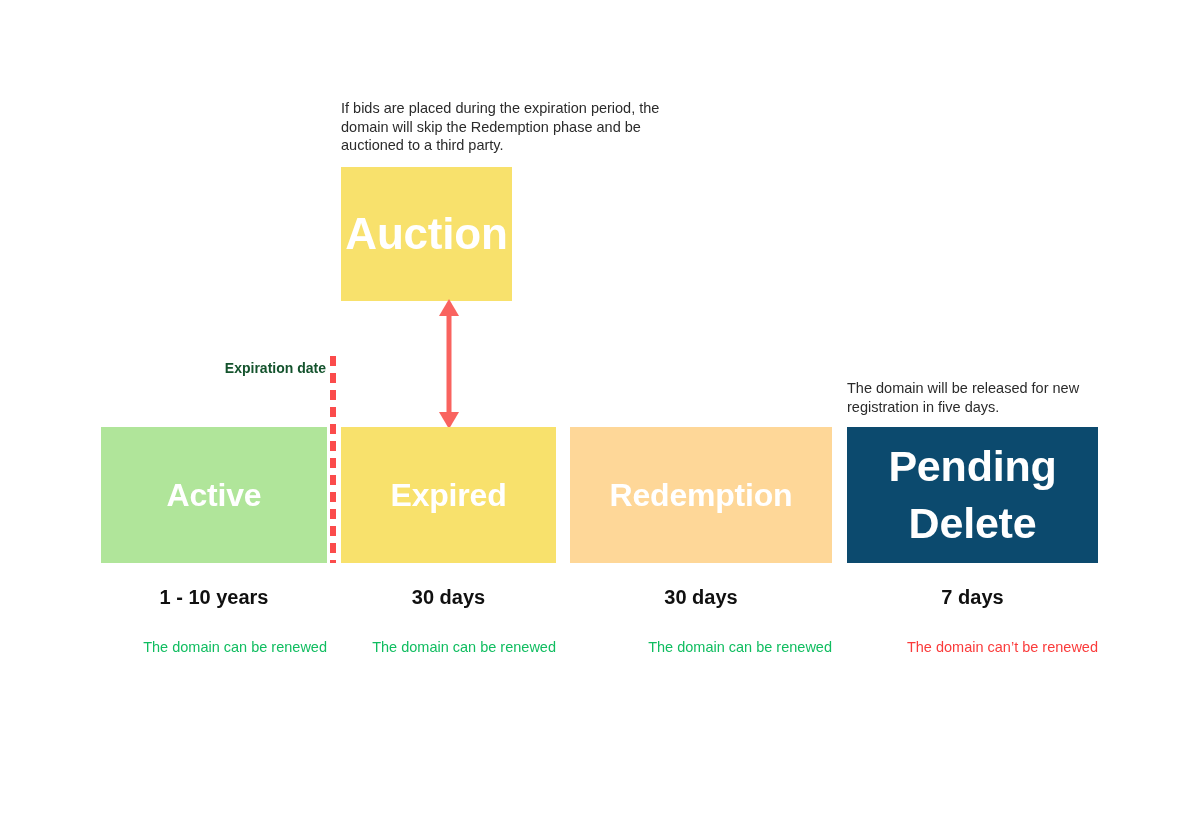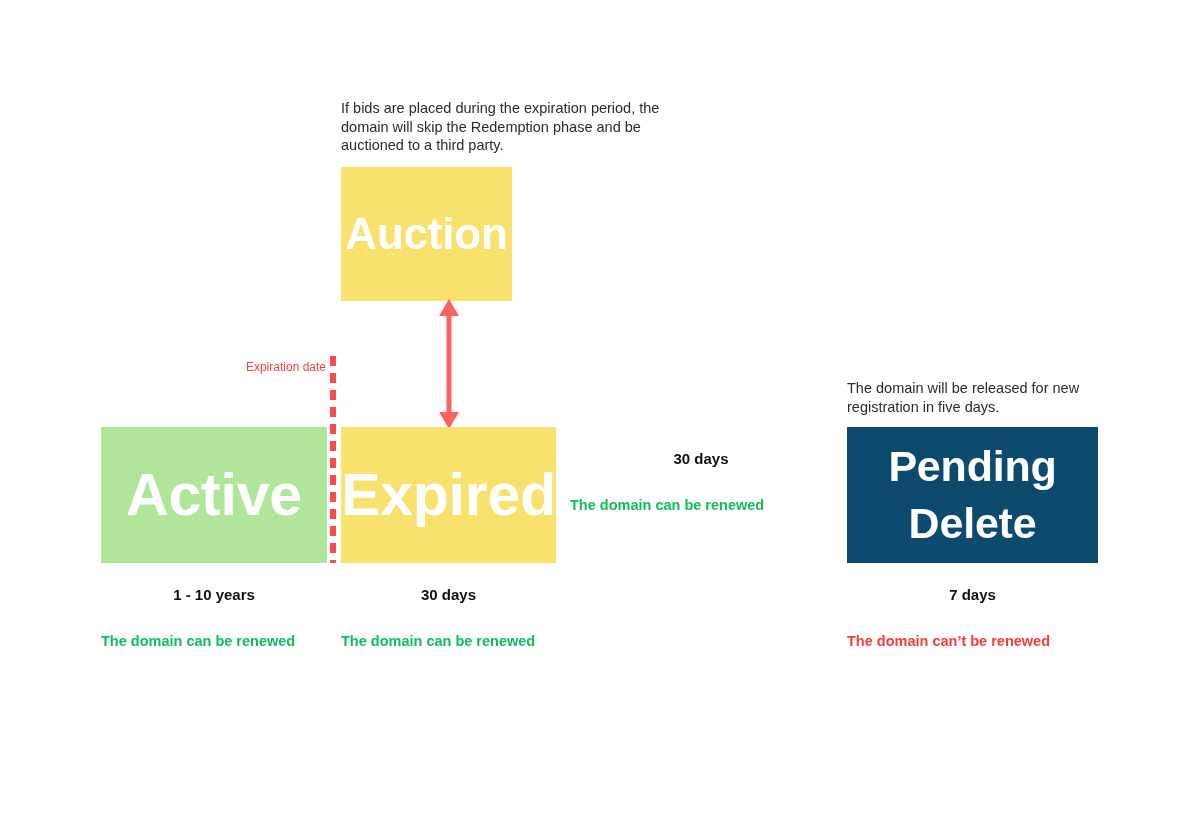--- a/index.html
+++ b/index.html
@@ -70,23 +70,23 @@
     height: 130px;
   }
 
   
   #expiration-label {
     position: absolute;
     left: 190px;
     top: 360px;
     width: 136px;
     text-align: right;
-    font-size: 12px;
-    font-weight: normal;
-    color: #ef4444;
+    font-size: 14px;
+    font-weight: bold;
+    color: #14532d;
   }
   #expiration-line {
     position: absolute;
     left: 330px;
     top: 356px;
     width: 6px;
     height: 207px;
     background-image: linear-gradient(
       to bottom,
       #fb4b4b 0px, #fb4b4b 10px,
@@ -109,38 +109,38 @@
     top: 0;
   }
   .phase-col .box {
     height: 136px;
     display: flex;
     align-items: center;
     justify-content: center;
     text-align: center;
     color: #ffffff;
     font-weight: bold;
-    font-size: 59px;
+    font-size: 32px;
     line-height: 54px;
     letter-spacing: -0.2px;
     box-sizing: border-box;
     padding: 0 6px;
   }
   .phase-col .duration {
     margin-top: 23px;
     text-align: center;
-    font-size: 15px;
+    font-size: 20px;
     font-weight: bold;
     color: #101010;
   }
   .phase-col .renewal {
     margin-top: 30px;
-    text-align: left;
+    text-align: right;
     font-size: 14.5px;
-    font-weight: bold;
+    font-weight: normal;
   }
   .renew-yes { color: #10bd60; }
   .renew-no  { color: #fa3b3b; }
 
   #col-active    { left: 101px; width: 226px; }
   #col-expired   { left: 341px; width: 215px; }
   #col-redemption{ left: 570px; width: 262px; }
   #col-pending   { left: 847px; width: 251px; }
 
   #col-active .box     { background: #b0e59a; }
@@ -186,20 +186,23 @@
 
     <div class="phase-col" id="col-expired">
       <div class="box">
         <span>Expired</span>
       </div>
       <div class="duration">30 days</div>
       <div class="renewal renew-yes">The domain can be renewed</div>
     </div>
 
     <div class="phase-col" id="col-redemption">
+      <div class="box">
+        <span>Redemption</span>
+      </div>
       <div class="duration">30 days</div>
       <div class="renewal renew-yes">The domain can be renewed</div>
     </div>
 
     <div class="phase-col" id="col-pending">
       <div class="box">
         <span>Pending Delete</span>
       </div>
       <div class="duration">7 days</div>
       <div class="renewal renew-no">The domain can’t be renewed</div>

